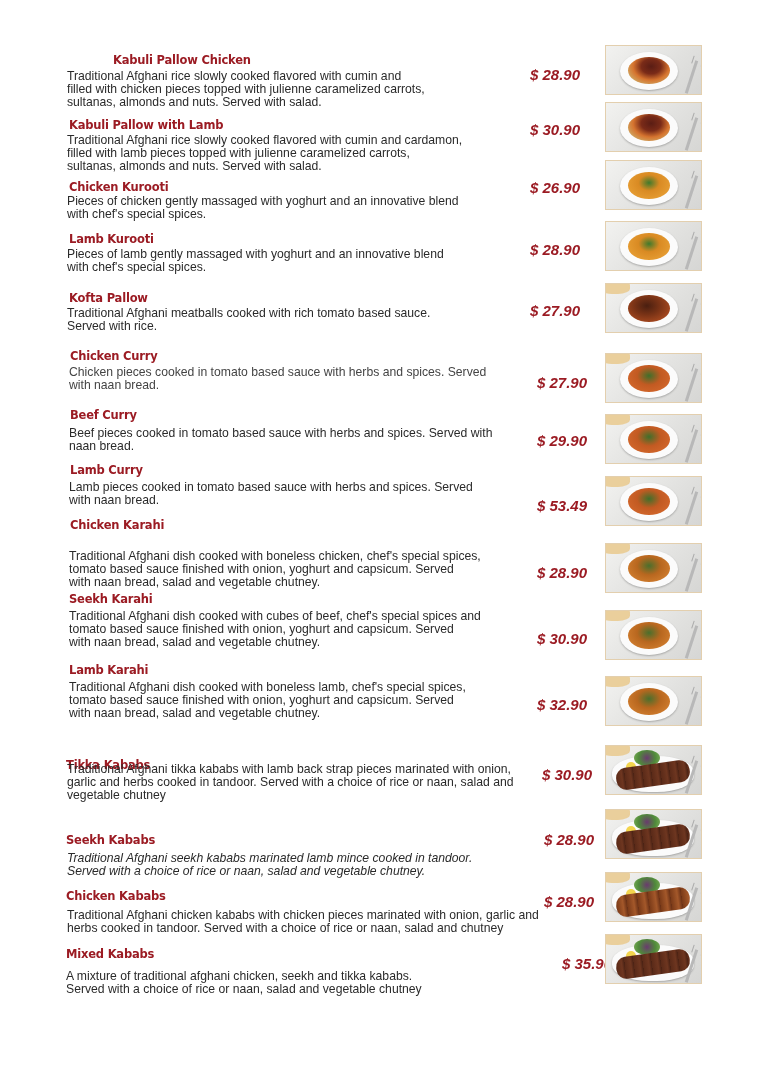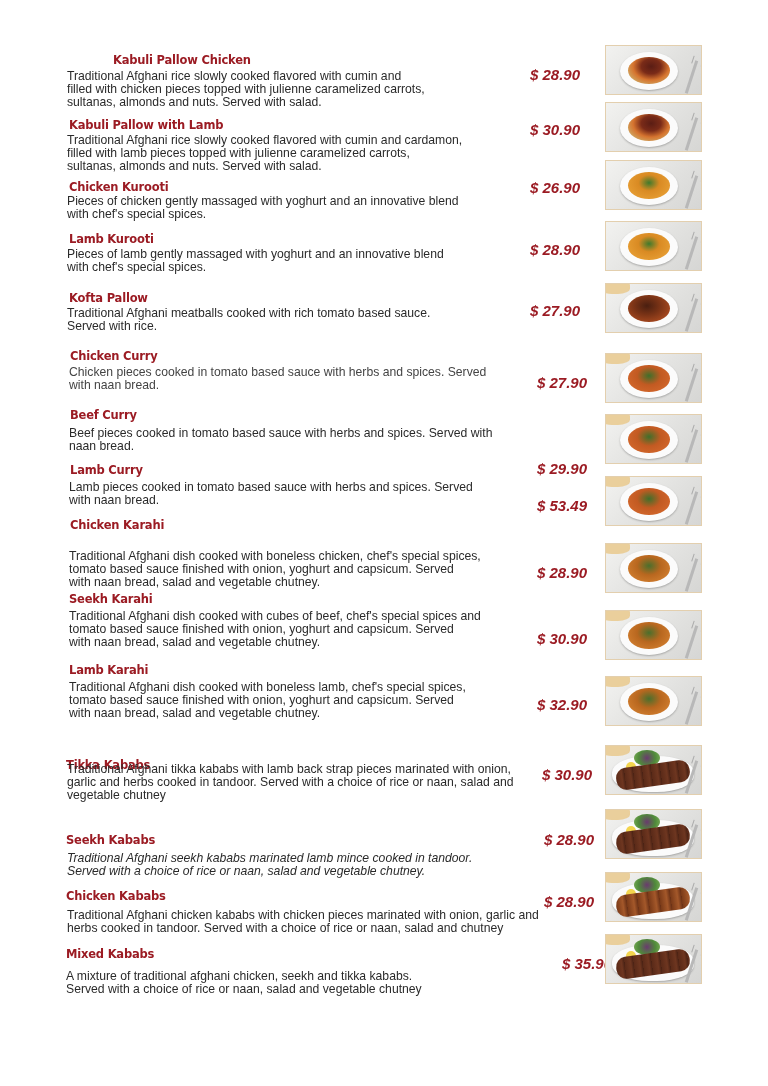--- a/index.html
+++ b/index.html
@@ -142,21 +142,21 @@
       <div class="plate"></div>
       <div class="food"></div>
       <div class="fork"></div>
   </div>
 </div>
 
 <div class="item">
   <div class="title" style="left:70px; top:408px;">Beef Curry</div>
   <div class="desc" style="left:69px; top:427px;">Beef pieces cooked in tomato based sauce with herbs and spices. Served with
 naan bread.</div>
-  <div class="price" style="left:537px; top:460px;text-align:right;">$ 29.90</div>
+  <div class="price" style="left:537px; top:432px;text-align:right;">$ 29.90</div>
   <div class="photo curry" style="top:414px;">
     <div class="naan"></div>
       <div class="plate"></div>
       <div class="food"></div>
       <div class="fork"></div>
   </div>
 </div>
 
 <div class="item">
   <div class="title" style="left:70px; top:463px;">Lamb Curry</div>

